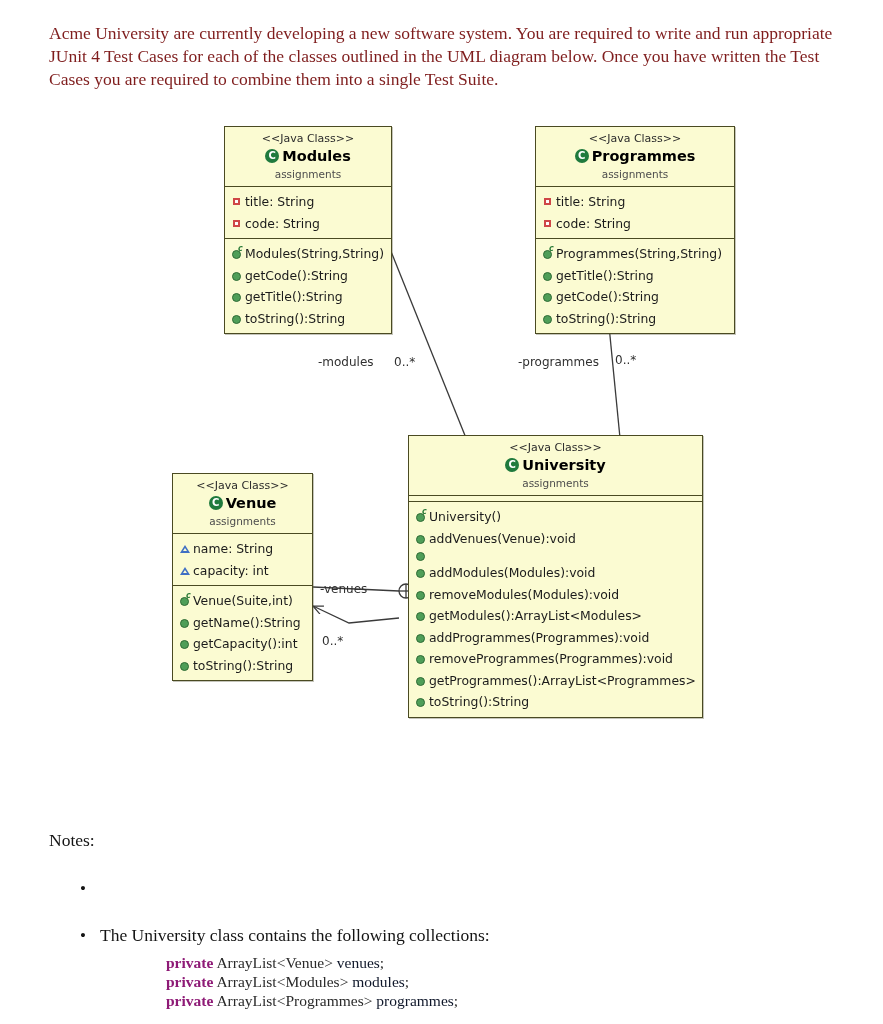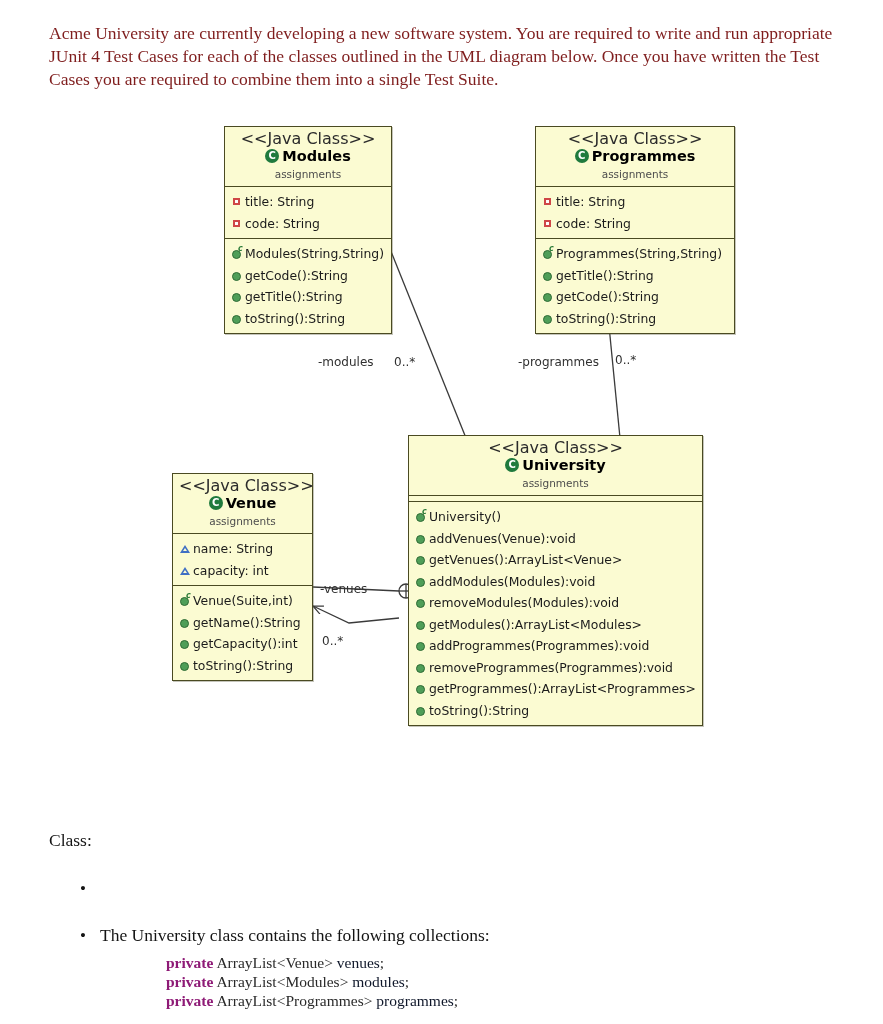--- a/index.html
+++ b/index.html
@@ -54,21 +54,21 @@
     font-family: "DejaVu Sans", sans-serif;
     color: #1b1b1b;
     box-shadow: 1px 1px 0 rgba(90,90,60,0.35);
   }
   .cls-header {
     padding: 4px 6px 5px 6px;
     text-align: center;
     border-bottom: 1px solid #4a4a22;
   }
   .stereotype {
-    font-size: 16px;
+    font-size: 11px;
     color: #2b2b2b;
     line-height: 15px;
     white-space: nowrap;
   }
   .cls-title-row {
     display: flex;
     align-items: center;
     justify-content: center;
     gap: 3px;
     line-height: 18px;
@@ -440,21 +440,20 @@
       <div class="member">
         <span class="icon-wrap">
             <i class="ic-method"></i>
           </span>
         <span class="member-label">addVenues(Venue):void</span>
       </div>
       <div class="member">
         <span class="icon-wrap">
             <i class="ic-method"></i>
           </span>
-        <span class="member-label">getVenues():ArrayList&lt;Venue&gt;</span>
       </div>
       <div class="member">
         <span class="icon-wrap">
             <i class="ic-method"></i>
           </span>
         <span class="member-label">addModules(Modules):void</span>
       </div>
       <div class="member">
         <span class="icon-wrap">
             <i class="ic-method"></i>
@@ -490,21 +489,21 @@
             <i class="ic-method"></i>
           </span>
         <span class="member-label">toString():String</span>
       </div>
     </div>
   </div>
 
 </div>
 
 <div id="notes">
-  <div id="notes-title">Class:</div>
+  <div id="notes-title">Notes:</div>
 
   <div class="note-item">
     <span class="note-bullet">•</span>
   </div>
 
   <div class="note-item">
     <span class="note-bullet">•</span>
     <span class="note-text">The University class contains the following collections:</span>
   </div>
 

